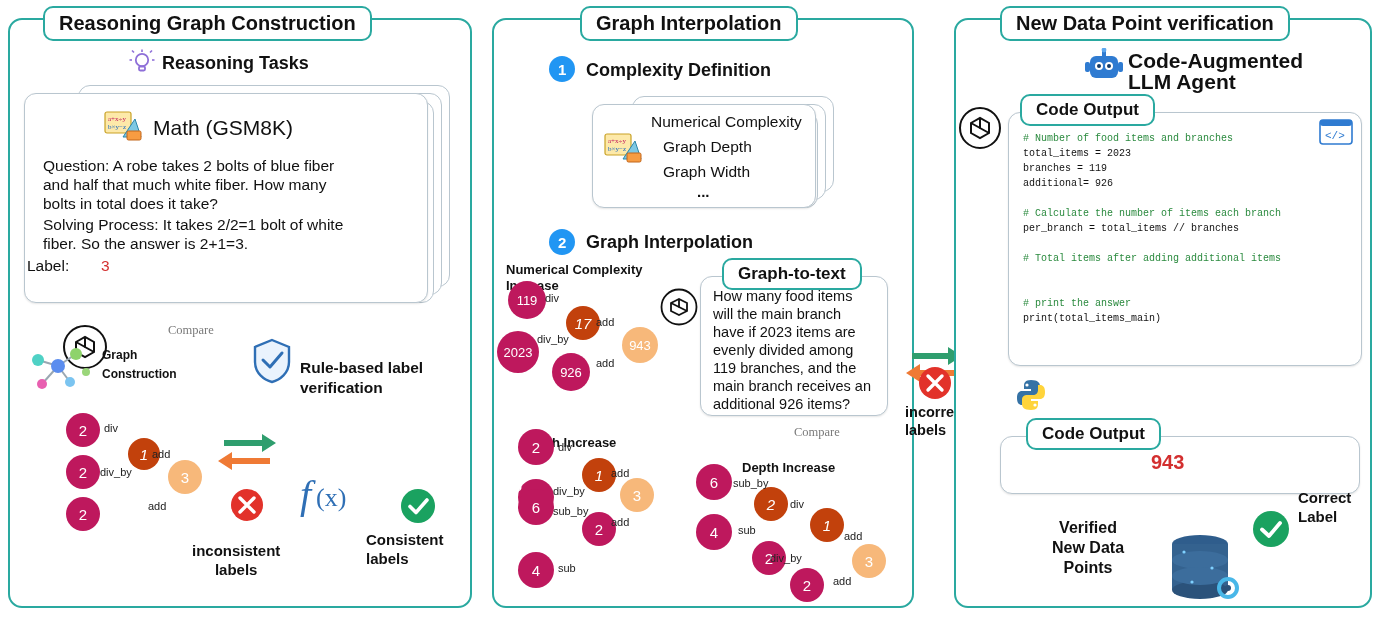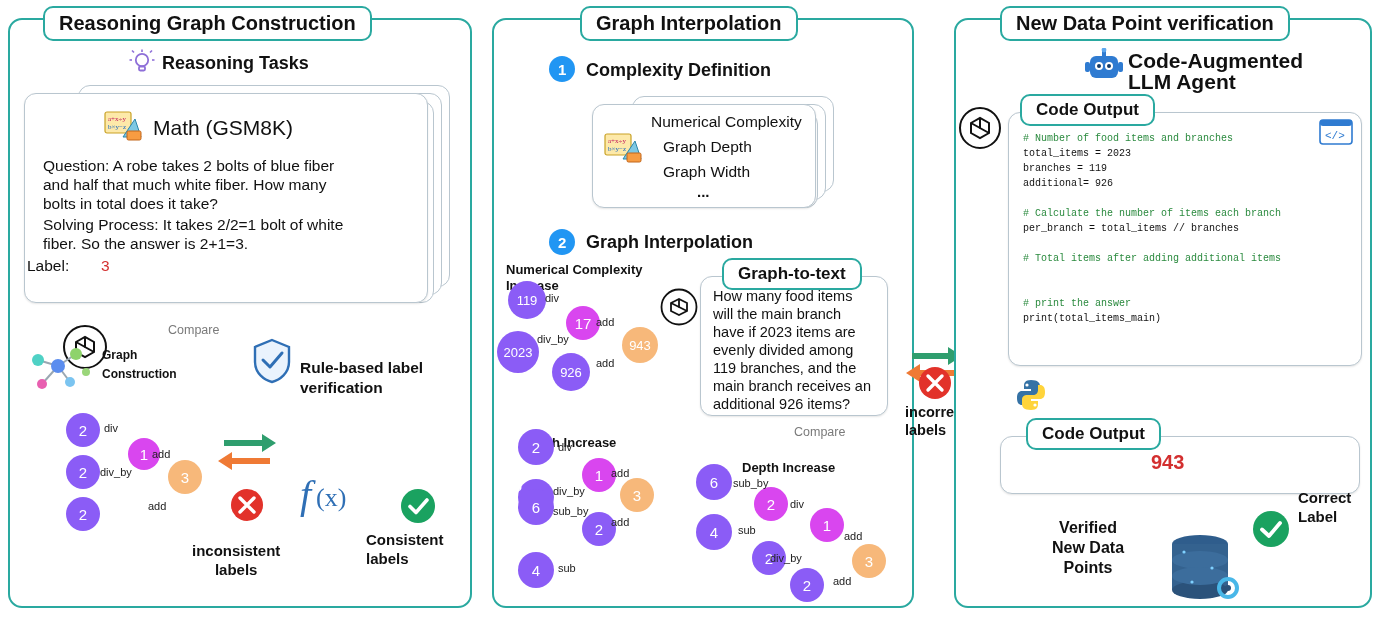--- a/index.html
+++ b/index.html
@@ -45,33 +45,33 @@
   }
   .lbl{position:absolute;white-space:pre;}
   .bold{font-weight:bold;}
   .node{
     position:absolute;
     border-radius:50%;
     display:flex;align-items:center;justify-content:center;
     font-size:15px;color:#ffffff;font-weight:500;
     box-sizing:border-box;
   }
-  .n-blue{background:#8b5cf6;}
-  .n-green{background:#d946ef;}
+  .n-blue{background:#be185d;}
+  .n-green{background:#c2410c;font-style:italic;}
   .n-orange{background:#f7b87a;}
   .edge-lbl{position:absolute;font-size:11px;color:#222;white-space:nowrap;}
   svg.ovl{position:absolute;left:0;top:0;width:1376px;height:617px;pointer-events:none;}
   .code{
     font-family:"Liberation Mono", monospace;
     font-size:10px;
     line-height:15px;
     white-space:pre;
   }
   .qbox-text{font-size:15.5px;line-height:19px;}
-  .small{font-size:12px;}
+  .small{font-size:12px;font-family:Liberation Serif, serif;}
   .gray{color:#7a7a7a;}
 </style>
 </head>
 <body>
 
 <svg class="ovl">
   <defs>
     <marker id="ag" markerWidth="6" markerHeight="6" refX="4" refY="3" orient="auto">
       <path d="M0,0 L6,3 L0,6 z" fill="#17b890"></path>
     </marker>

